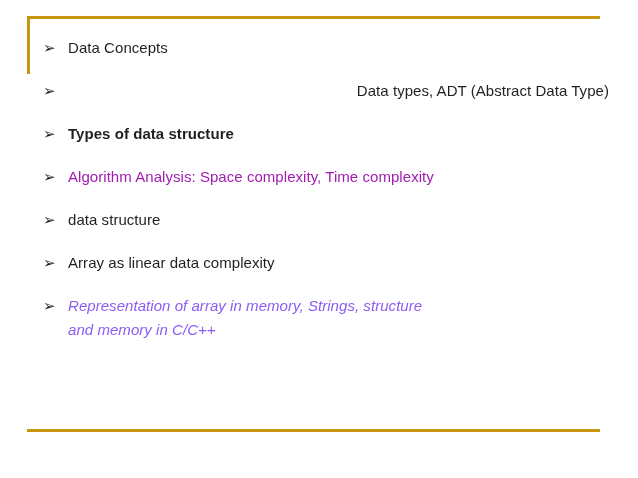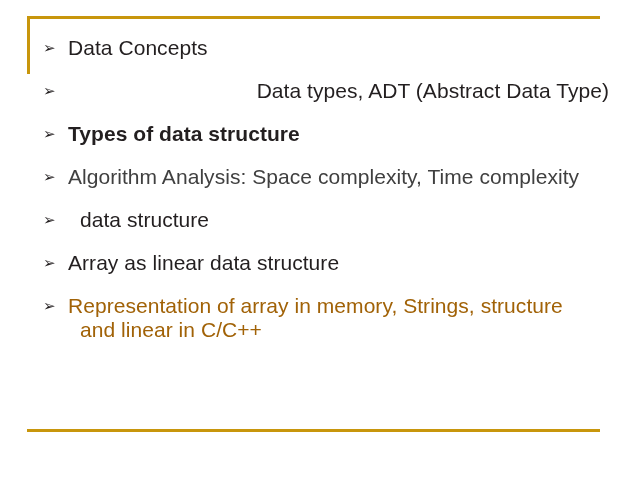--- a/index.html
+++ b/index.html
@@ -60,28 +60,27 @@
   .bullet-marker {
     flex: 0 0 auto;
     width: 25px;
     font-size: 15px;
     line-height: 24px;
     color: #231f20;
     font-family: "DejaVu Sans", sans-serif;
   }
   .bullet-text {
     flex: 1 1 auto;
-    font-size: 21px;
+    font-size: 15px;
     line-height: 24px;
     color: #231f20;
     letter-spacing: 0.05px;
   }
   .bullet-text .cont {
     display: block;
-    margin-left: 12px;
   }
 </style>
 </head>
 <body>
 
 <div id="slide" style="background: rgb(255, 255, 255);">
 
   <div class="rule-top" style="background: rgb(200, 150, 12);"></div>
   <div class="rule-left" style="background: rgb(200, 150, 12);"></div>
   <div class="rule-bottom" style="background: rgb(200, 150, 12);"></div>
@@ -98,32 +97,32 @@
       <span class="bullet-text" style="color: rgb(35, 31, 32); text-align: right;"><span>Data types, ADT (Abstract Data Type)</span></span>
     </div>
 
     <div class="bullet-item">
       <span class="bullet-marker" style="color: rgb(35, 31, 32);">➢</span>
       <span class="bullet-text" style="color: rgb(35, 31, 32); font-weight: bold;"><span>Types of data structure</span></span>
     </div>
 
     <div class="bullet-item">
       <span class="bullet-marker" style="color: rgb(35, 31, 32);">➢</span>
-      <span class="bullet-text" style="color: #404040;"><span>Algorithm Analysis: Space complexity, Time complexity</span></span>
+      <span class="bullet-text" style="color: #a21caf;"><span>Algorithm Analysis: Space complexity, Time complexity</span></span>
     </div>
 
     <div class="bullet-item">
       <span class="bullet-marker" style="color: rgb(35, 31, 32);">➢</span>
       <span class="bullet-text" style="color: rgb(35, 31, 32);"><span class="cont">data structure</span></span>
     </div>
 
     <div class="bullet-item">
       <span class="bullet-marker" style="color: rgb(35, 31, 32);">➢</span>
-      <span class="bullet-text" style="color: rgb(35, 31, 32);"><span>Array as linear data structure</span></span>
+      <span class="bullet-text" style="color: rgb(35, 31, 32);"><span>Array as linear data complexity</span></span>
     </div>
 
     <div class="bullet-item">
       <span class="bullet-marker" style="color: rgb(35, 31, 32);">➢</span>
-      <span class="bullet-text" style="color: #a16207;"><span>Representation of array in memory, Strings, structure</span><span class="cont">and linear in C/C++</span></span>
+      <span class="bullet-text" style="color: #8b5cf6; font-style: italic;"><span>Representation of array in memory, Strings, structure</span><span class="cont">and memory in C/C++</span></span>
     </div>
 
   </div>
 </div>
 
 </body></html>

